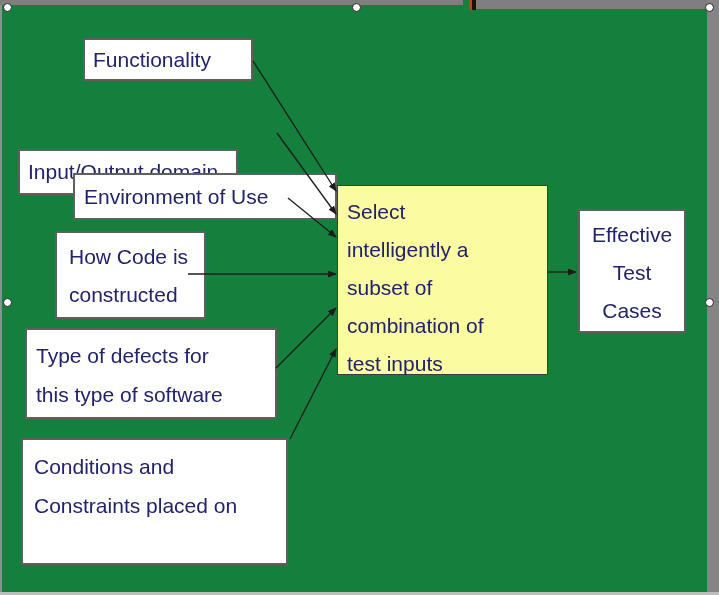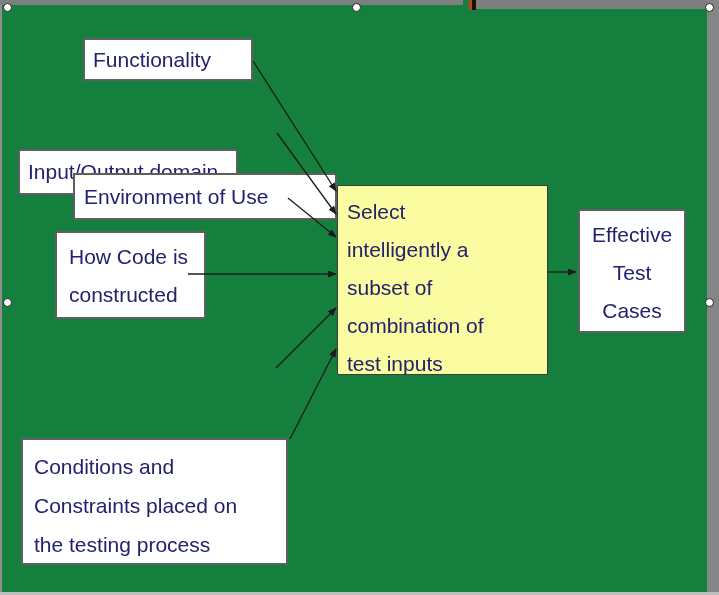--- a/index.html
+++ b/index.html
@@ -64,25 +64,28 @@
 
   <div class="dbox vcenter" style="left:31px;top:173px;width:264px;height:47px;padding-left:9px;margin-left:42px;">
     <span class="ln">Environment of Use</span>
   </div>
 
   <div class="dbox" style="left:37px;top:231px;width:151px;height:88px;padding:5px 0 0 12px;line-height:38px;margin-left:18px;">
     <div class="ln">How Code is</div>
     <div class="ln">constructed</div>
   </div>
 
+  <div class="dbox" style="left:25px;top:328px;width:252px;height:91px;padding:6px 0 0 9px;line-height:39px;">
+    <div class="ln">Type of defects for</div>
+    <div class="ln">this type of software</div>
+  </div>
 
   <div class="dbox" style="left:21px;top:438px;width:267px;height:127px;padding:7px 0 0 11px;line-height:39px;">
     <div class="ln">Conditions and</div>
     <div class="ln">Constraints placed on</div>
-    <div class="ln">the testing process</div>
   </div>
 
   <div class="dbox center-box" style="left:337px;top:185px;width:211px;height:190px;padding:7px 0 0 9px;line-height:38px;">
     <div class="ln">Select</div>
     <div class="ln">intelligently a</div>
     <div class="ln">subset of</div>
     <div class="ln">combination of</div>
     <div class="ln">test inputs</div>
   </div>
 

